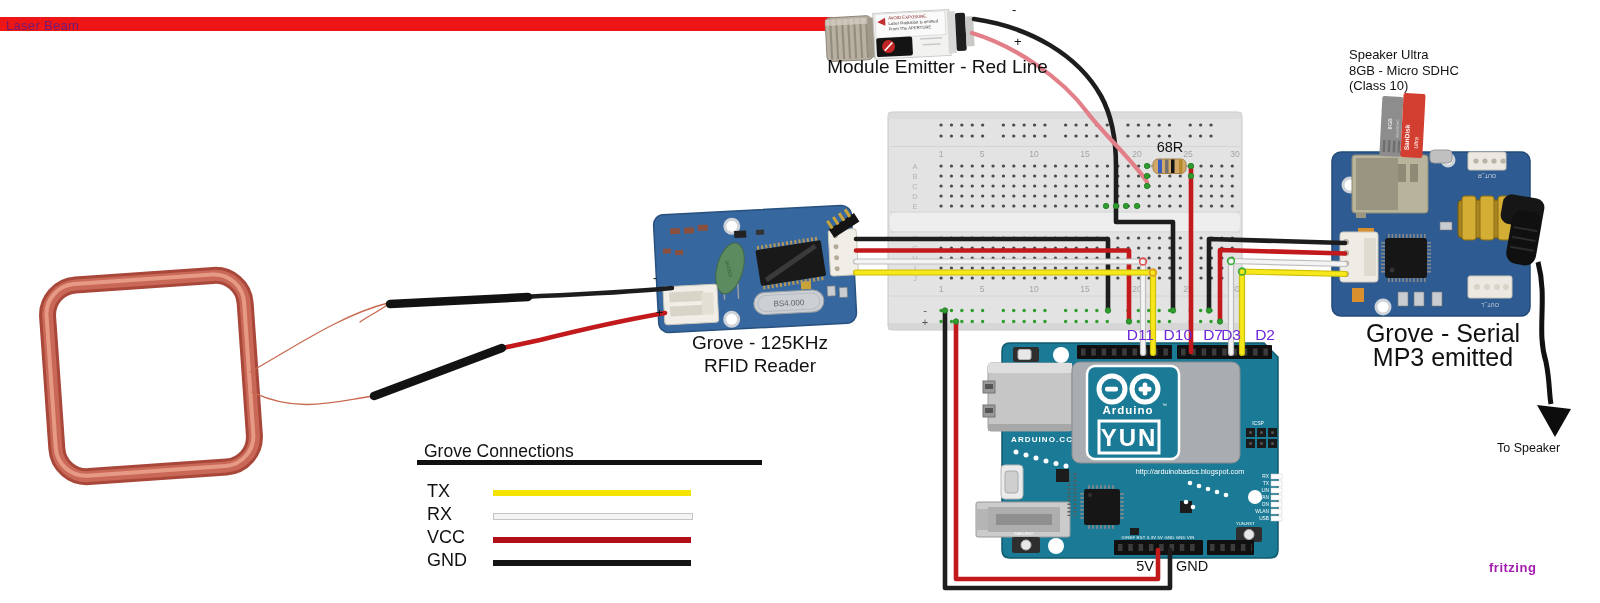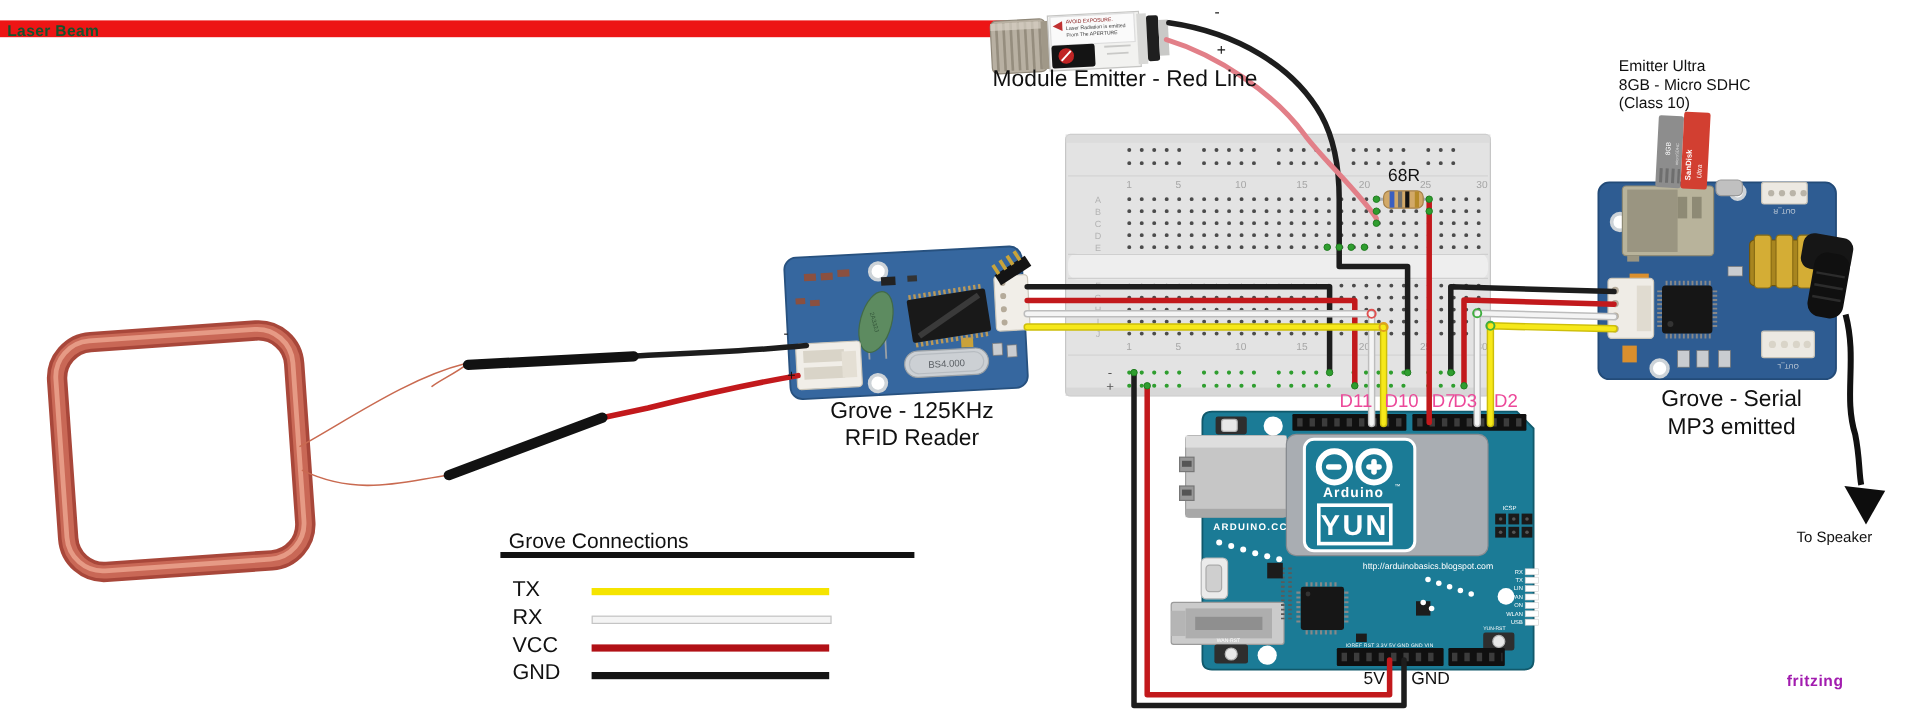--- a/index.html
+++ b/index.html
@@ -1,28 +1,28 @@
 <!DOCTYPE html>
 <html><head>
 <meta charset="utf-8">
 <style>
   html,body{margin:0;padding:0;background:#fff}
   .stage{position:relative;width:1600px;height:603px;background:#ffffff;
          font-family:"Liberation Sans",sans-serif;overflow:hidden}
   .stage svg{position:absolute;left:0;top:0}
   svg text{font-family:"Liberation Sans",sans-serif}
   .abs{position:absolute;color:#111}
-  .beam-label{left:6px;top:18px;font-size:13px;font-weight:bold;color:#14532d;letter-spacing:.3px}
+  .beam-label{left:6px;top:18px;font-size:13px;font-weight:normal;color:#701a75;letter-spacing:.3px}
   .cap-c{text-align:center}
   .cap-laser{left:810px;top:55px;width:255px;font-size:19px;line-height:23.5px}
   .cap-sd{left:1349px;top:47px;width:160px;font-size:13px;line-height:15.5px}
   .cap-rfid{left:660px;top:331px;width:200px;font-size:19px;line-height:23px}
-  .cap-mp3{left:1343px;top:321px;width:200px;font-size:19px;line-height:24px}
+  .cap-mp3{left:1343px;top:321px;width:200px;font-size:25px;line-height:24px}
   .lbl-68r{left:1139px;top:139px;width:62px;text-align:center;font-size:14.5px}
-  .pinlab{position:absolute;top:326px;font-size:15.5px;color:#ec4899;text-align:center}
+  .pinlab{position:absolute;top:326px;font-size:15.5px;color:#6d28d9;text-align:right}
   .pwlab{position:absolute;top:558px;font-size:14.5px;color:#111}
   .pol{position:absolute;font-size:13px;color:#111}
   .to-speaker{left:1497px;top:441px;width:104px;text-align:left;font-size:12.5px}
   .legend-title{left:424px;top:441px;font-size:17.5px}
   .legend-rule{left:417px;top:460px;width:345px;height:4.5px;background:#111}
   .legend-label{position:absolute;left:427px;font-size:18px;color:#111}
   .legend-line{position:absolute;left:493px;width:198px;height:6px}
   .legend-line--outlined{border:1px solid #c4c4c4;height:5px}
   .watermark{left:1489px;top:560px;font-size:13px;font-weight:600;color:#a21caf;letter-spacing:.5px}
   
@@ -517,21 +517,21 @@
   <div class="abs beam-label">Laser Beam</div>
 
   <div class="abs pol" style="left:1012px;top:2px">-</div>
   <div class="abs pol" style="left:1014px;top:34px">+</div>
 
   <div class="abs cap-laser cap-c">
     <div>Module Emitter - Red Line</div>
   </div>
 
   <div class="abs cap-sd">
-    <div>Emitter Ultra</div>
+    <div>Speaker Ultra</div>
     <div>8GB - Micro SDHC</div>
     <div>(Class 10)</div>
   </div>
 
   <div class="abs lbl-68r">68R</div>
 
   <div class="abs pol" style="left:653px;top:271px;font-size:12px">-</div>
   <div class="abs pol" style="left:656px;top:306px;font-size:12px">+</div>
 
   <div class="abs cap-rfid cap-c">

